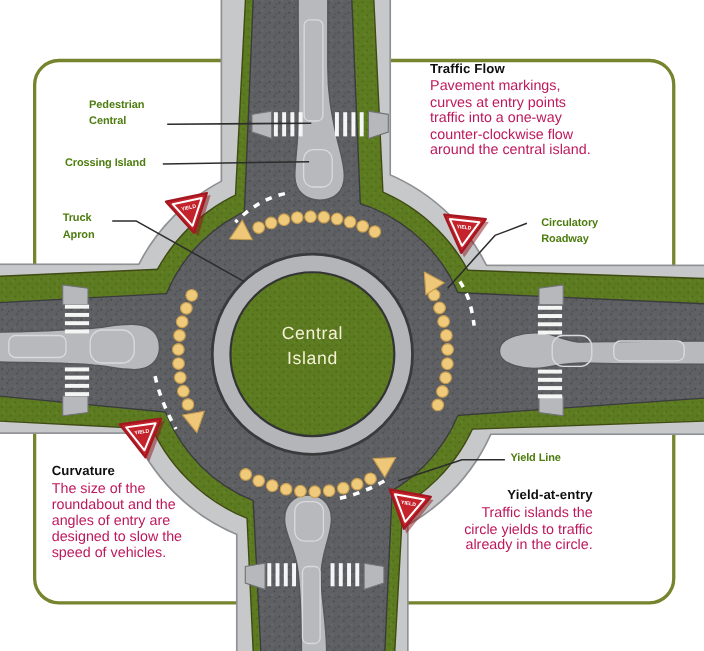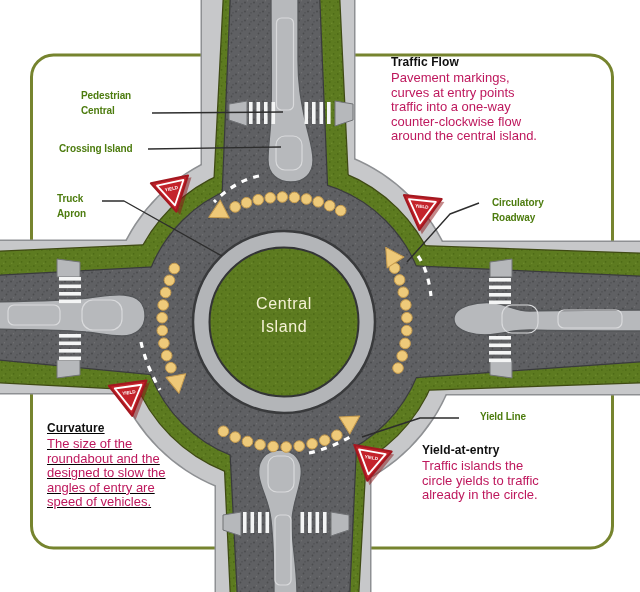--- a/index.html
+++ b/index.html
@@ -237,47 +237,47 @@
   <div>Crossing Island</div>
 </div>
 <div class="callout" style="left:57px;top:192px;">
   <div>Truck</div>
   <div>Apron</div>
 </div>
 <div class="callout" style="left:492px;top:196px;">
   <div>Circulatory</div>
   <div>Roadway</div>
 </div>
-<div class="callout" style="left:480px;top:410px;">
+<div class="callout" style="left:464px;top:410px;">
   <div>Yield Line</div>
 </div>
 
 <div class="central-label">
   <div>Central</div>
   <div>Island</div>
 </div>
 
 <div class="anno" style="left:391px;top:55px;">
   <div class="anno-title">Traffic Flow</div>
   <div class="anno-line">Pavement markings,</div>
   <div class="anno-line">curves at entry points</div>
   <div class="anno-line">traffic into a one-way</div>
   <div class="anno-line">counter-clockwise flow</div>
   <div class="anno-line">around the central island.</div>
 </div>
 
-<div class="anno" style="left:47px;top:421px;text-decoration:underline;">
+<div class="anno" style="left:47px;top:421px;">
   <div class="anno-title">Curvature</div>
   <div class="anno-line">The size of the</div>
   <div class="anno-line">roundabout and the</div>
+  <div class="anno-line">angles of entry are</div>
   <div class="anno-line">designed to slow the</div>
-  <div class="anno-line">angles of entry are</div>
   <div class="anno-line">speed of vehicles.</div>
 </div>
 
-<div class="anno" style="left:422px;top:443px;">
+<div class="anno" style="left:422px;top:443px;text-align:right;">
   <div class="anno-title">Yield-at-entry</div>
   <div class="anno-line">Traffic islands the</div>
   <div class="anno-line">circle yields to traffic</div>
   <div class="anno-line">already in the circle.</div>
 </div>
 
 </div>
 
 </body></html>

